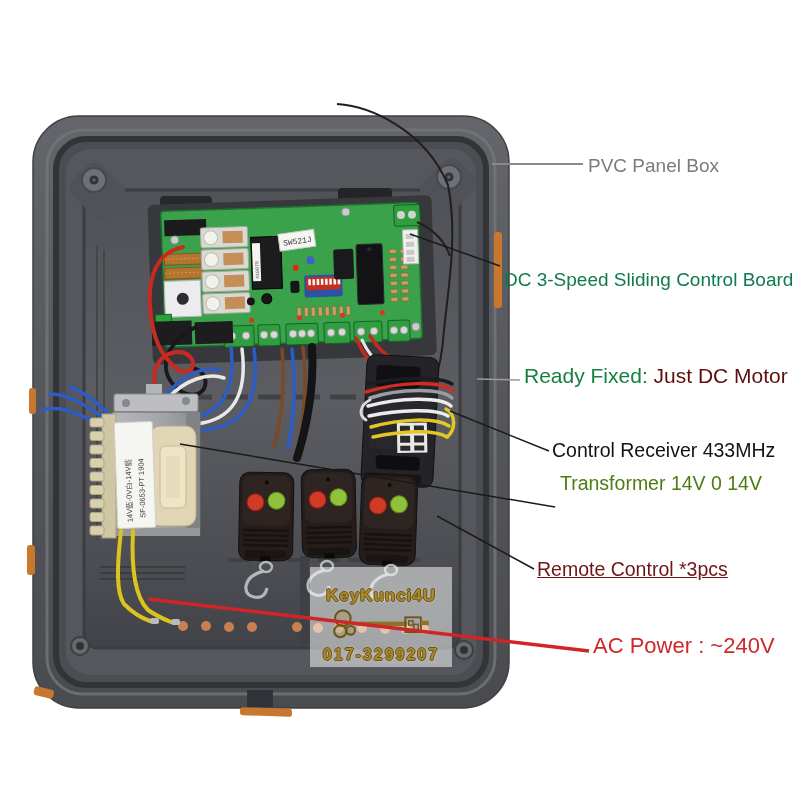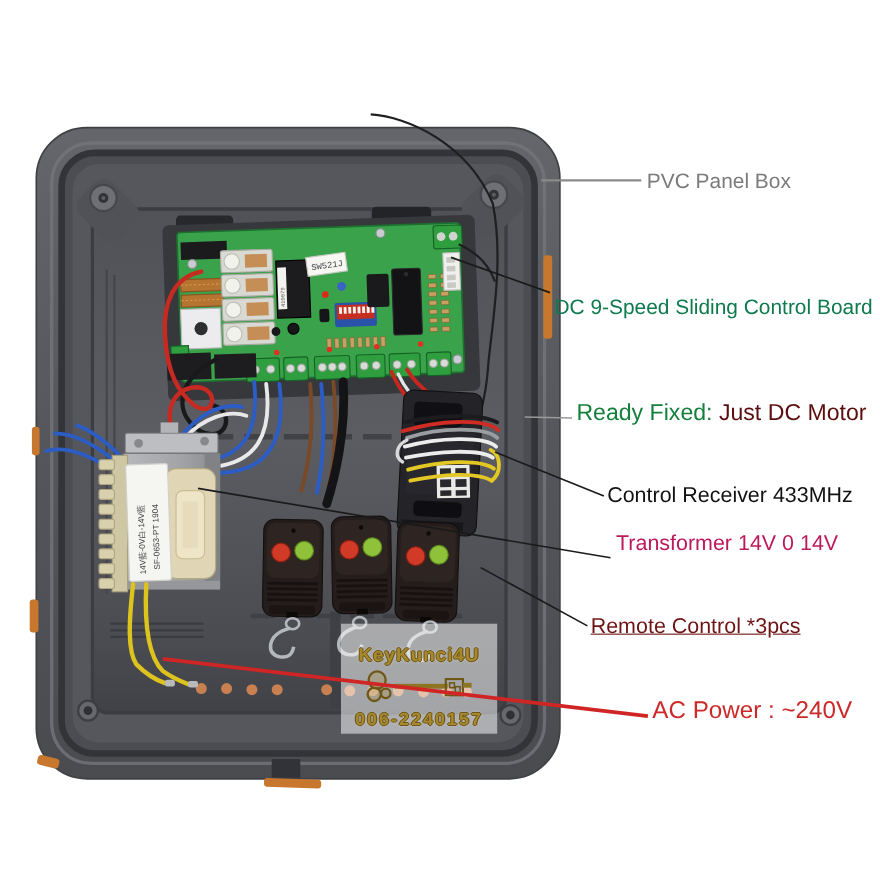--- a/index.html
+++ b/index.html
@@ -7,21 +7,21 @@
          font-family:"Liberation Sans",sans-serif;}
   .photo,.overlay{position:absolute;left:0;top:0;width:800px;height:800px;}
   .overlay{pointer-events:none;z-index:30;}
   .label{position:absolute;white-space:nowrap;z-index:40;line-height:1.1;}
   .lbl-pvc{left:588px;top:156px;font-size:19px;color:#7b7b7b;}
   .lbl-board{left:504px;top:270px;font-size:19px;color:#0e7a4e;}
   .lbl-ready{left:524px;top:364px;font-size:21px;}
   .lbl-ready .g{color:#15803d;}
   .lbl-ready .m{color:#5c0e0e;}
   .lbl-receiver{left:552px;top:440px;font-size:19.5px;color:#121212;}
-  .lbl-transformer{left:560px;top:484px;font-size:19.5px;color:#be185d;}
+  .lbl-transformer{left:560px;top:473px;font-size:19.5px;color:#4d7c0f;}
   .lbl-remote{left:537px;top:559px;font-size:19.5px;color:#6e1414;text-decoration:underline;}
   .lbl-ac{left:593px;top:634px;font-size:22px;color:#cc2929;}
   .watermark{position:absolute;left:310px;top:567px;width:142px;height:100px;z-index:20;
              background:rgba(255,255,255,0.52);display:flex;flex-direction:column;
              align-items:center;justify-content:flex-end;padding:3px 0;box-sizing:border-box;}
   .wm-text{font-weight:bold;color:#a8892f;letter-spacing:1px;
            text-shadow:-1px 0 0 #6e5716,1px 0 0 #6e5716,0 -1px 0 #6e5716,0 1px 0 #6e5716,0 0 3px rgba(255,255,255,.7);}
   .wm-brand{font-size:17px;}
   .wm-phone{font-size:16px;letter-spacing:2px;}
 </style>
@@ -427,38 +427,38 @@
       <circle cx="13" cy="28" r="7" fill="rgba(168,137,47,0.25)"></circle>
       <circle cx="25" cy="27" r="5" fill="rgba(168,137,47,0.25)"></circle>
       <path d="M28,18 L36,19"></path>
       <rect x="34" y="17" width="56" height="5" fill="#8d7422" stroke="none"></rect>
       <rect x="88" y="12" width="18" height="17" stroke-width="2.2"></rect>
       <rect x="92" y="16" width="5" height="5" stroke-width="1.6"></rect>
       <rect x="98" y="20" width="5" height="6" stroke-width="1.6"></rect>
       <rect x="106" y="16" width="9" height="5" fill="#8d7422" stroke="none"></rect>
     </g>
   </svg>
-  <div class="wm-text wm-phone">006-2240157</div>
+  <div class="wm-text wm-phone">017-3299207</div>
 </div>
 
 <svg class="overlay" viewBox="0 0 800 800">
   <line x1="492" y1="164" x2="583" y2="164" stroke="#8a8a8a" stroke-width="2"></line>
   <line x1="410" y1="234" x2="500" y2="266" stroke="#1a1a1a" stroke-width="1.5"></line>
   <line x1="477" y1="379" x2="520" y2="380" stroke="#9a9a9a" stroke-width="1.4"></line>
   <line x1="450" y1="411" x2="549" y2="451" stroke="#1a1a1a" stroke-width="1.5"></line>
   <line x1="180" y1="444" x2="555" y2="507" stroke="#1a1a1a" stroke-width="1.5"></line>
   <line x1="437" y1="516" x2="534" y2="569" stroke="#1a1a1a" stroke-width="1.5"></line>
   <line x1="148" y1="599" x2="589" y2="651" stroke="#d02525" stroke-width="3.5"></line>
 </svg>
 
 <div class="label lbl-pvc">
   <span>PVC Panel Box</span>
 </div>
 <div class="label lbl-board">
-  <span>DC 9-Speed Sliding Control Board</span>
+  <span>DC 3-Speed Sliding Control Board</span>
 </div>
 <div class="label lbl-ready">
   <span class="g">Ready Fixed: </span><span class="m">Just DC Motor</span>
 </div>
 <div class="label lbl-receiver">
   <span>Control Receiver 433MHz</span>
 </div>
 <div class="label lbl-transformer">
   <span>Transformer 14V 0 14V</span>
 </div>

